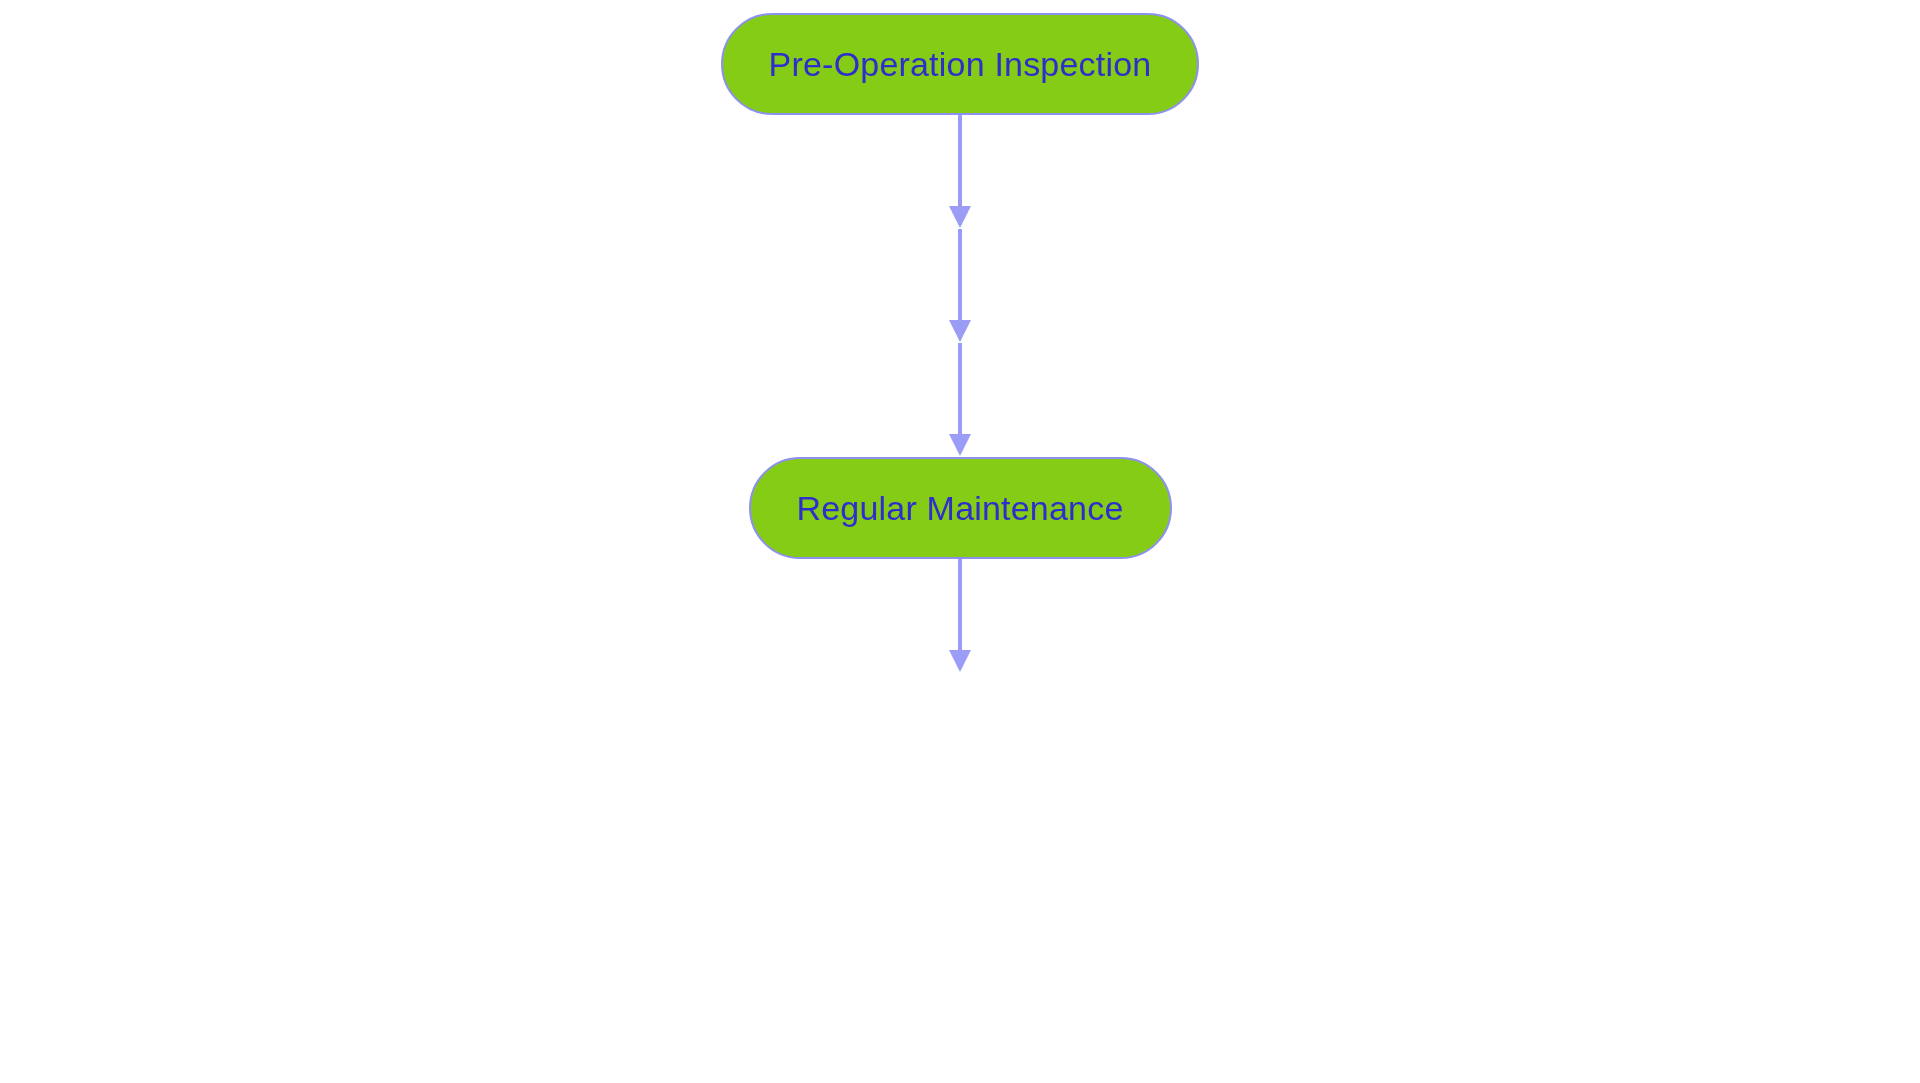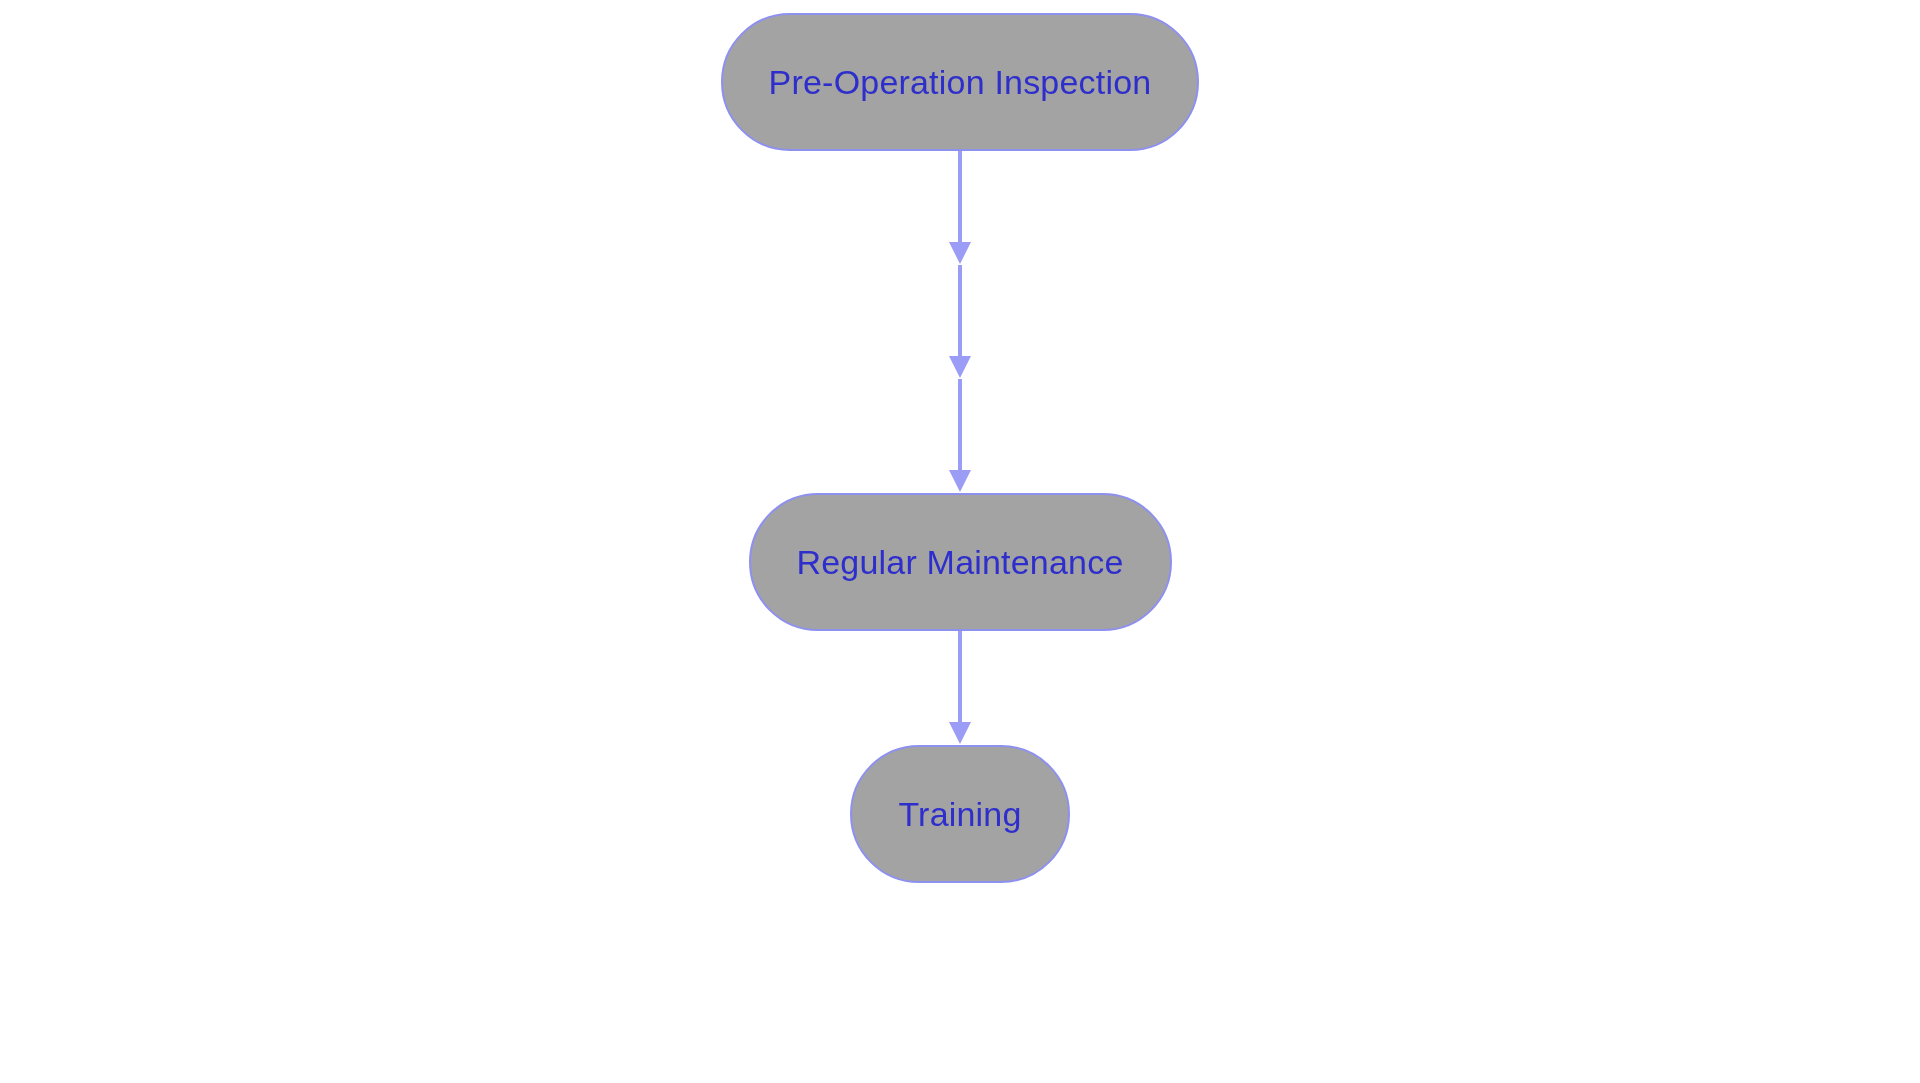--- a/index.html
+++ b/index.html
@@ -34,24 +34,24 @@
     justify-content: flex-start;
     padding-top: 13px;
     box-sizing: border-box;
   }
 
   .node {
     box-sizing: border-box;
     display: flex;
     align-items: center;
     justify-content: flex-end;
-    background: #a3a3a3;
+    background: #84cc16;
     border: 2px solid #8e90f0;
     border-radius: 999px;
-    height: 138px;
+    height: 102px;
     padding: 0 46px;
     white-space: nowrap;
   }
 
   .node-label {
     color: #2e2ecc;
     font-size: 34px;
     font-weight: 400;
     letter-spacing: 0.2px;
     line-height: 1;
@@ -112,18 +112,15 @@
 
     <div class="node">
       <span class="node-label">Regular Maintenance</span>
     </div>
 
     <div class="connector">
       <div class="connector-line"></div>
       <div class="connector-arrowhead"></div>
     </div>
 
-    <div class="node">
-      <span class="node-label">Training</span>
-    </div>
 
   </div>
 </div>
 
 </body></html>

